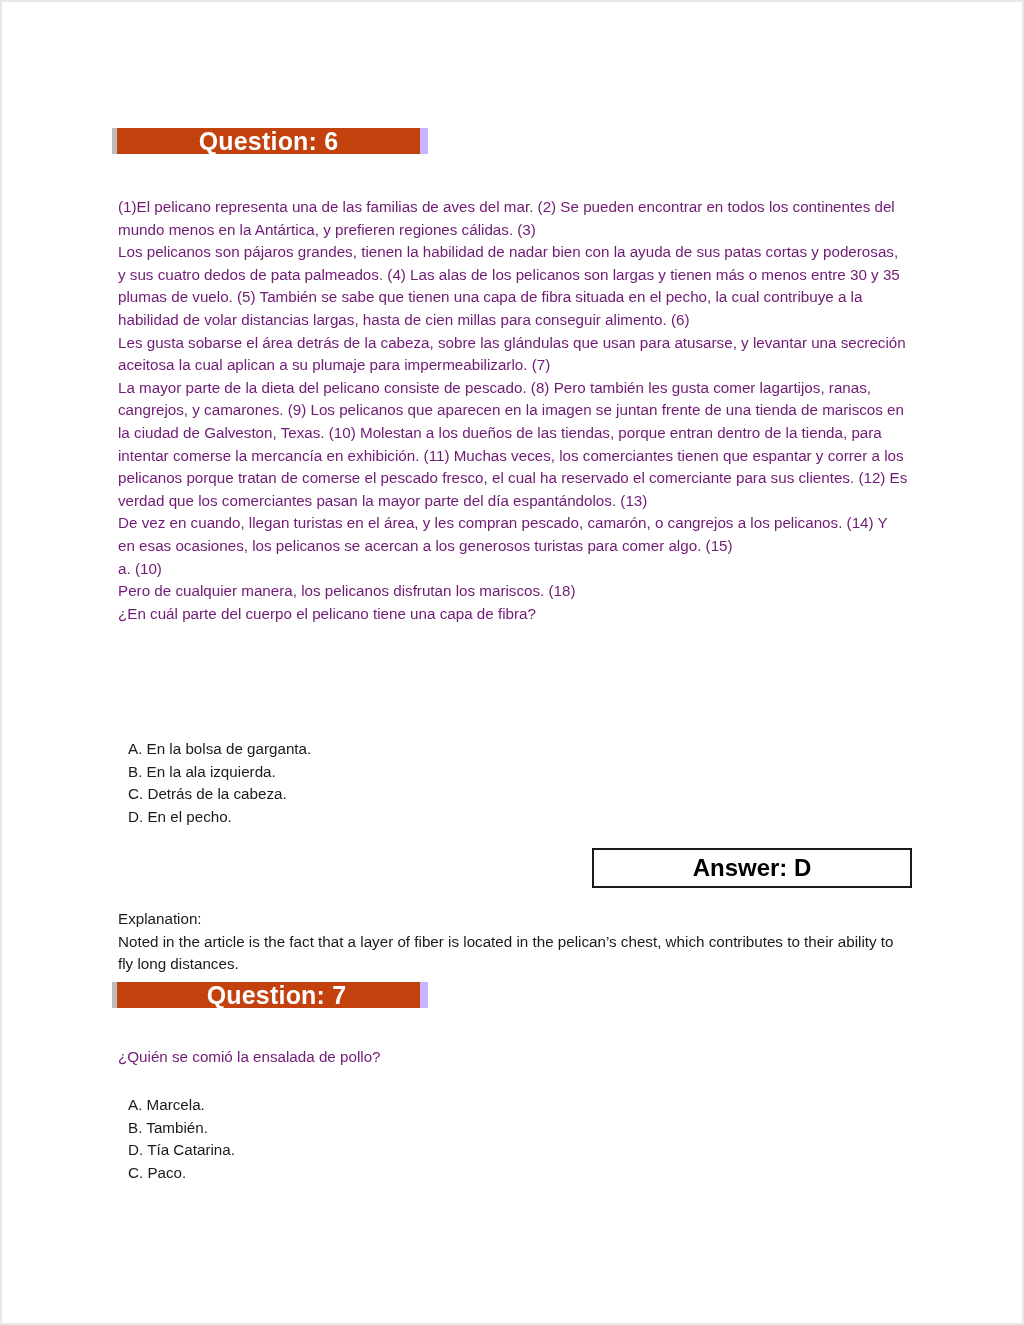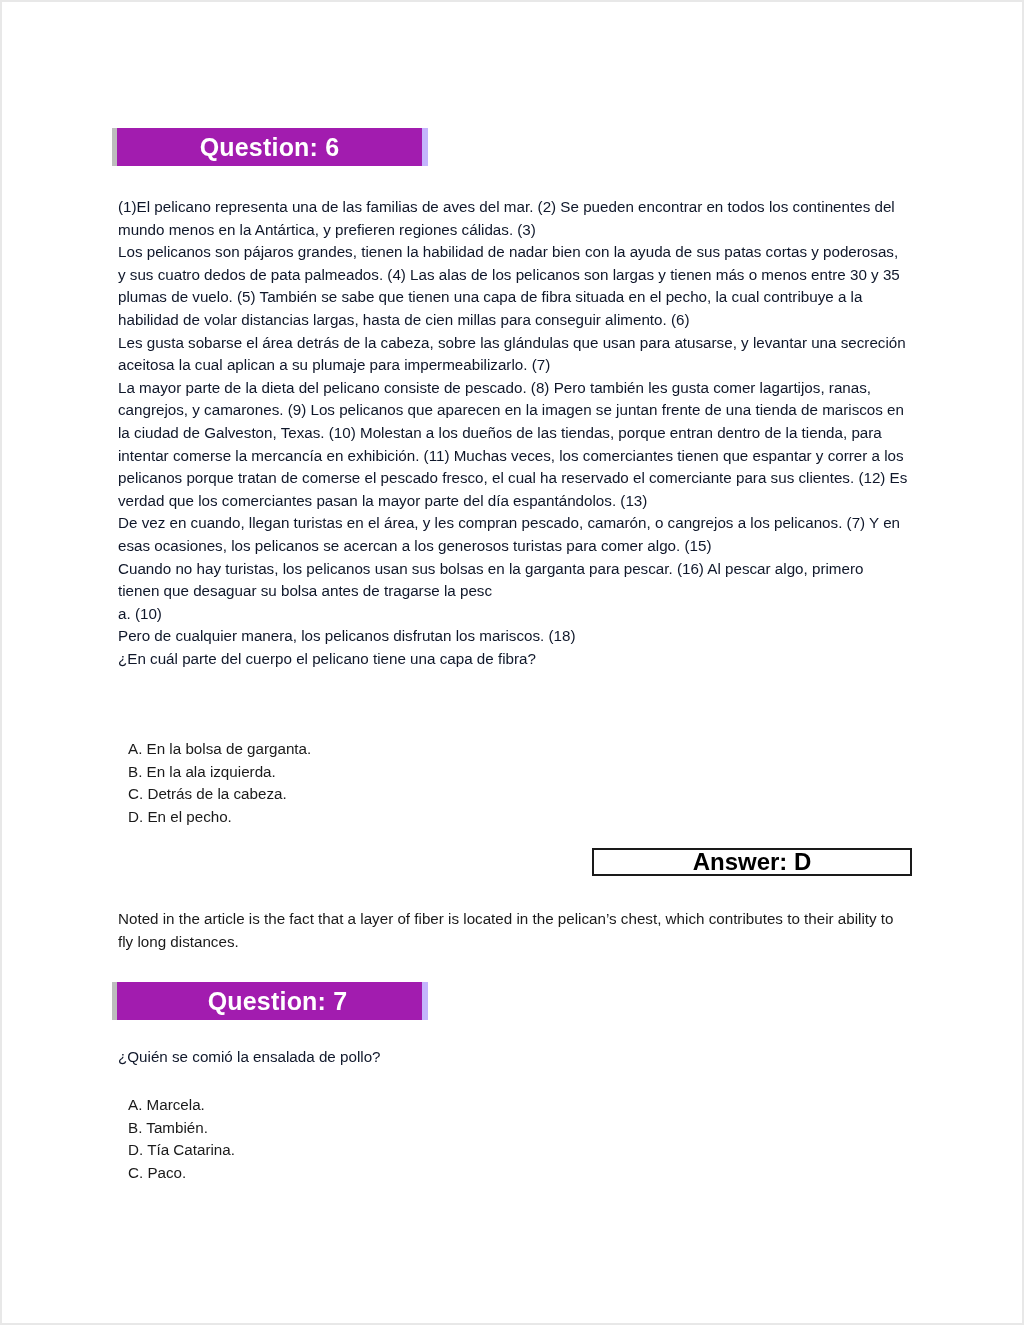--- a/index.html
+++ b/index.html
@@ -39,46 +39,46 @@
   .content {
     position: absolute;
     left: 0;
     top: 0;
     width: 1024px;
   }
 
   
   .question-banner {
     position: absolute;
-    height: 38px;
-    background: #a21caf;
+    height: 26px;
+    background: #c2410c;
     display: flex;
     align-items: center;
     justify-content: center;
     box-sizing: border-box;
     border-left: 5px solid #bdbdbd;
-    border-right: 6px solid #c4b5fd;
+    border-right: 8px solid #c4b5fd;
   }
   .question-banner .banner-text {
     color: #ffffff;
     font-size: 25px;
     font-weight: bold;
     letter-spacing: 0.2px;
     line-height: 1;
     white-space: nowrap;
   }
 
   
   .passage {
     position: absolute;
     left: 118px;
     width: 790px;
     font-size: 15.2px;
     line-height: 22.6px;
-    color: #0f172a;
+    color: #701a75;
     text-align: left;
   }
   .passage p {
     margin: 0;
   }
   .tight-line {
     margin: 0;
   }
 
   .choices {
@@ -90,21 +90,21 @@
     color: #1a1a1a;
   }
   .choices div { margin: 0; }
 
   
   .answer-box {
     position: absolute;
     left: 592px;
     top: 848px;
     width: 320px;
-    height: 28px;
+    height: 40px;
     border: 2px solid #1a1a1a;
     background: #ffffff;
     box-sizing: border-box;
     display: flex;
     align-items: center;
     justify-content: center;
   }
   .answer-box .answer-text {
     font-size: 24px;
     font-weight: bold;
@@ -138,39 +138,39 @@
 
     <div class="question-banner" style="left:112px; top:128px; width:316px;">
       <span class="banner-text">Question: 6</span>
     </div>
 
     <div class="passage" style="top:196px;">
       <p class="tight-line"> (1)El pelicano representa una de las familias de aves del mar. (2) Se pueden encontrar en todos los continentes del mundo menos en la Antártica, y prefieren regiones cálidas. (3)</p>
       <p class="tight-line">Los pelicanos son pájaros grandes, tienen la habilidad de nadar bien con la ayuda de sus patas cortas y poderosas, y sus cuatro dedos de pata palmeados. (4) Las alas de los pelicanos son largas y tienen más o menos entre 30 y 35 plumas de vuelo. (5) También se sabe que tienen una capa de fibra situada en el pecho, la cual contribuye a la habilidad de volar distancias largas, hasta de cien millas para conseguir alimento. (6)</p>
       <p class="tight-line">Les gusta sobarse el área detrás de la cabeza, sobre las glándulas que usan para atusarse, y levantar una secreción aceitosa la cual aplican a su plumaje para impermeabilizarlo. (7)</p>
       <p class="tight-line">La mayor parte de la dieta del pelicano consiste de pescado. (8) Pero también les gusta comer lagartijos, ranas, cangrejos, y camarones. (9) Los pelicanos que aparecen en la imagen se juntan frente de una tienda de mariscos en la ciudad de Galveston, Texas. (10) Molestan a los dueños de las tiendas, porque entran dentro de la tienda, para intentar comerse la mercancía en exhibición. (11) Muchas veces, los comerciantes tienen que espantar y correr a los pelicanos porque tratan de comerse el pescado fresco, el cual ha reservado el comerciante para sus clientes. (12) Es verdad que los comerciantes pasan la mayor parte del día espantándolos. (13)</p>
-      <p class="tight-line">De vez en cuando, llegan turistas en el área, y les compran pescado, camarón, o cangrejos a los pelicanos. (7) Y en esas ocasiones, los pelicanos se acercan a los generosos turistas para comer algo. (15)</p>
-      <p class="tight-line">Cuando no hay turistas, los pelicanos usan sus bolsas en la garganta para pescar. (16) Al pescar algo, primero tienen que desaguar su bolsa antes de tragarse la pesc</p>
+      <p class="tight-line">De vez en cuando, llegan turistas en el área, y les compran pescado, camarón, o cangrejos a los pelicanos. (14) Y en esas ocasiones, los pelicanos se acercan a los generosos turistas para comer algo. (15)</p>
       <p class="tight-line">a. (10)</p>
       <p class="tight-line">Pero de cualquier manera, los pelicanos disfrutan los mariscos. (18)</p>
       <p class="tight-line">¿En cuál parte del cuerpo el pelicano tiene una capa de fibra?</p>
     </div>
 
     <div class="choices" style="top:738px;">
       <div>A. En la bolsa de garganta.</div>
       <div>B. En la ala izquierda.</div>
       <div>C. Detrás de la cabeza.</div>
       <div>D. En el pecho.</div>
     </div>
 
     <div class="answer-box">
       <span class="answer-text">Answer: D</span>
     </div>
 
     <div class="explanation" style="top:908px;">
+      <div>Explanation:</div>
       <div>Noted in the article is the fact that a layer of fiber is located in the pelican’s chest, which contributes to their ability to fly long distances.</div>
     </div>
 
     <div class="question-banner" style="left:112px; top:982px; width:316px;padding-left:16px;">
       <span class="banner-text">Question: 7</span>
     </div>
 
     <div class="passage" style="top:1046px;">
       <p class="tight-line">¿Quién se comió la ensalada de pollo?</p>
     </div>

